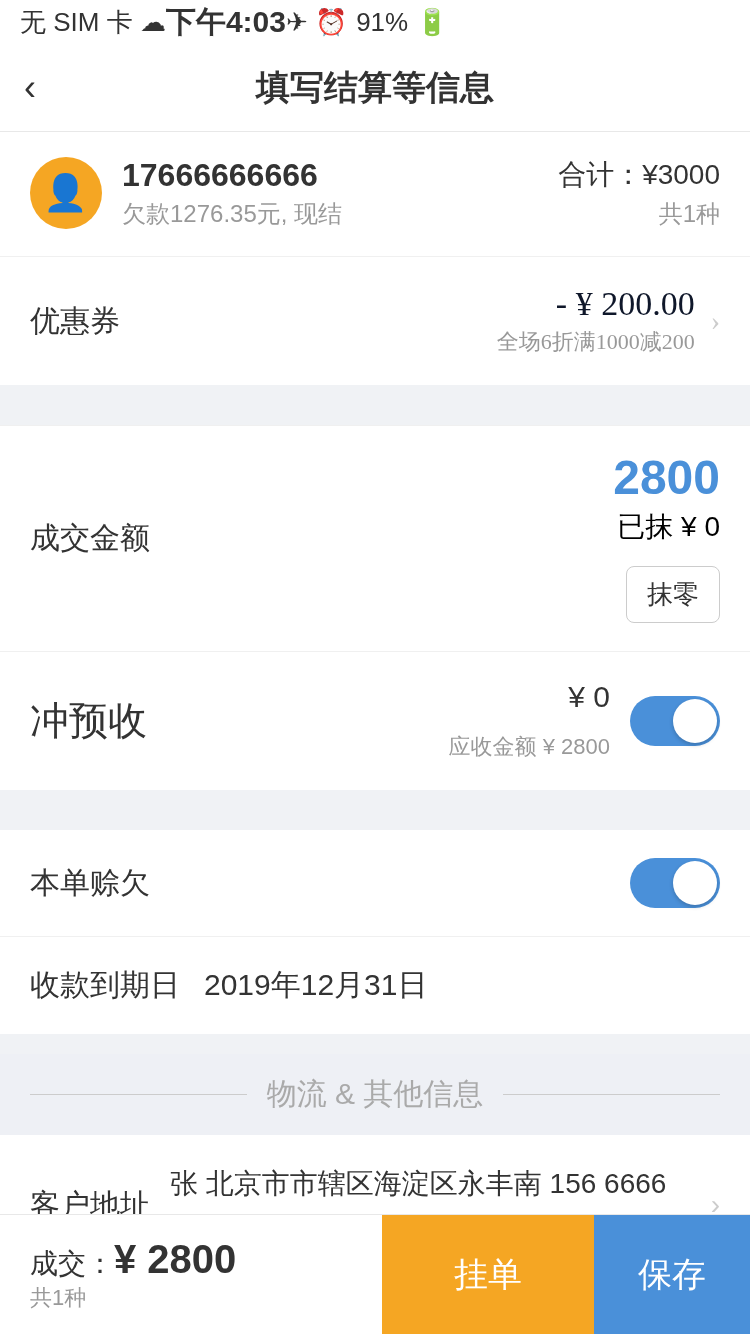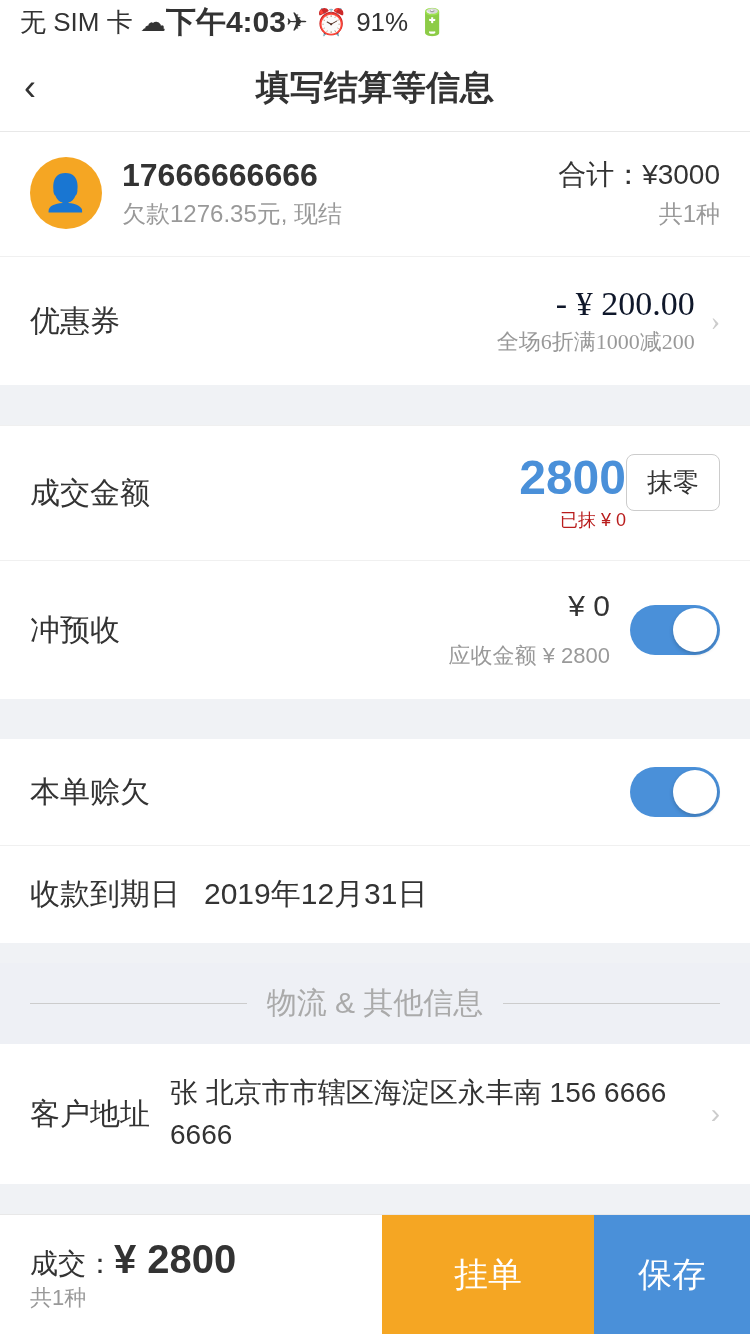--- a/index.html
+++ b/index.html
@@ -159,34 +159,36 @@
       align-items: center;
       justify-content: space-between;
       border-top: 1px solid #f0f0f0;
     }
     .deal-amount-label {
       font-size: 30px;
       color: #333;
     }
     .deal-amount-right {
       display: flex;
-      align-items: flex-start;
+      align-items: flex-end;
+      gap: 20px;
+      flex-direction: column;
     }
     .deal-amount-value-block {
       text-align: right;
     }
     .deal-amount-number {
       font-size: 48px;
       color: #4a90d9;
       font-weight: 600;
       line-height: 1;
     }
     .deal-amount-sub {
-      font-size: 18px;
-      color: #b91c1c;
+      font-size: 28px;
+      color: #000000;
       margin-top: 6px;
     }
     .round-btn {
       border: 1px solid #ccc;
       border-radius: 8px;
       padding: 10px 20px;
       font-size: 26px;
       color: #333;
       background: #fff;
       cursor: pointer;
@@ -196,21 +198,21 @@
     
     .charge-row {
       background: #fff;
       padding: 28px 30px;
       display: flex;
       align-items: center;
       justify-content: space-between;
       border-top: 1px solid #f0f0f0;
     }
     .charge-label {
-      font-size: 30px;
+      font-size: 39px;
       color: #333;
     }
     .charge-right {
       display: flex;
       align-items: center;
       gap: 20px;
     }
     .charge-value-block {
       text-align: right;
     }

